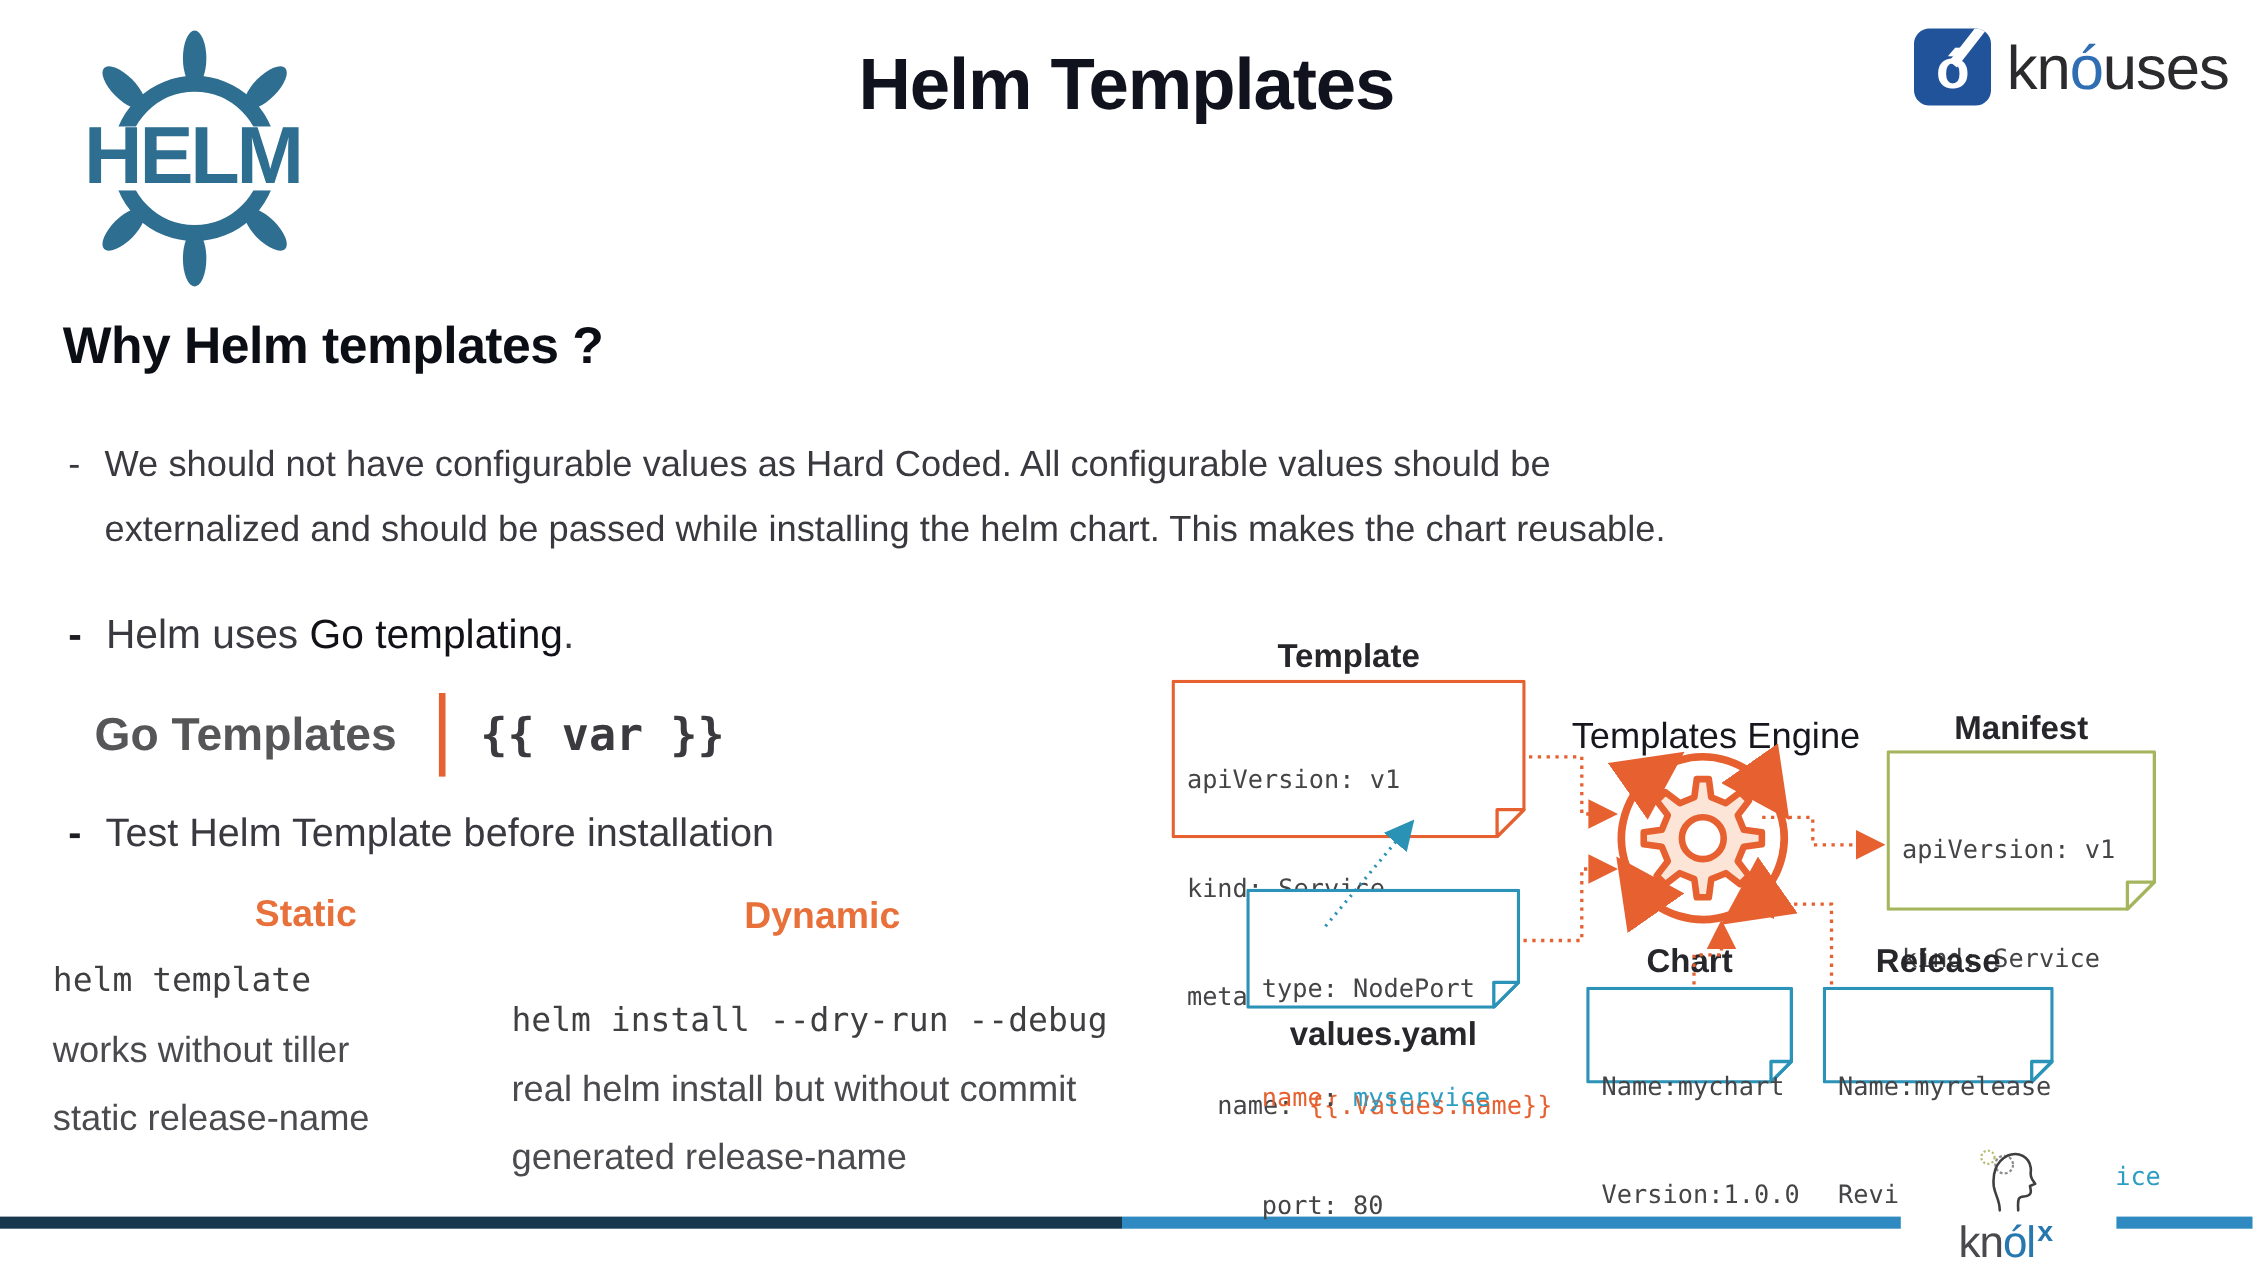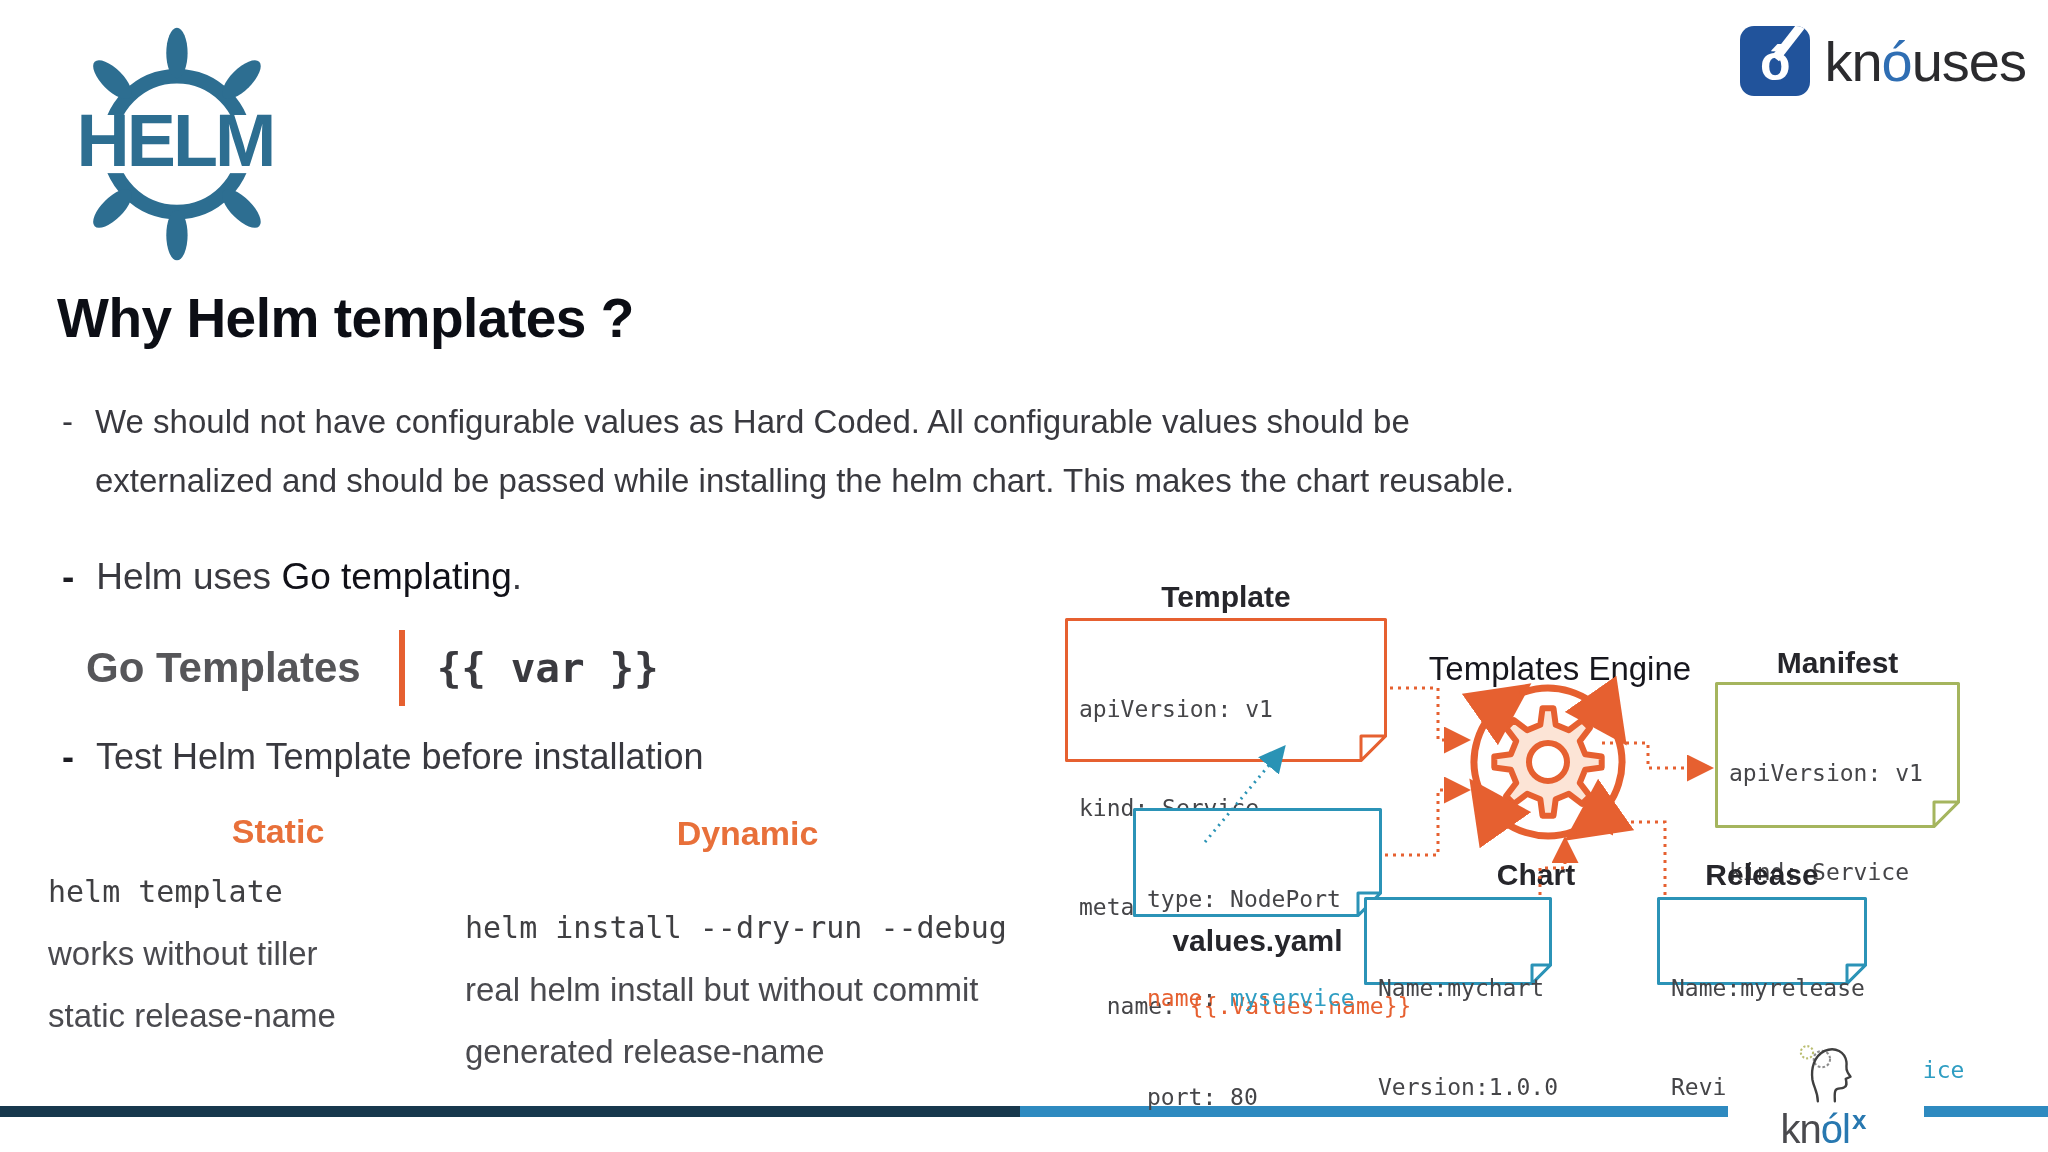--- a/index.html
+++ b/index.html
@@ -15,21 +15,21 @@
   .knoldus{right:22px;top:26px;display:flex;align-items:center;gap:14px;}
   .knoldus-badge{position:relative;width:70px;height:70px;border-radius:14px;background:#21539b;
                  overflow:hidden;display:flex;align-items:center;justify-content:center;}
   .knoldus-badge .oo{color:#fff;font-size:50px;font-weight:700;line-height:1;margin-top:4px;}
   .knoldus-badge .slash{position:absolute;width:9px;height:52px;background:#fff;
                         right:14px;top:-14px;transform:rotate(38deg);}
   .knoldus-word{font-size:56px;letter-spacing:-1px;color:#2b2b2e;font-weight:400;}
   .knoldus-word .acc{color:#2f6eb3;}
 
   
-  .heading{left:57px;top:286px;font-size:55px;font-weight:800;color:#0c0e15;letter-spacing:-0.5px;}
+  .heading{left:57px;top:286px;font-size:47px;font-weight:800;color:#0c0e15;letter-spacing:-0.5px;}
   .bullet{display:flex;gap:22px;font-weight:300;color:#39393f;}
   .b1{left:62px;top:392px;font-size:33px;line-height:59px;}
   .b2{left:62px;top:556px;font-size:37px;}
   .b3{left:62px;top:736px;font-size:36px;}
   .dash-bold{font-weight:800;color:#1c1c22;}
   .b2 .bold{font-weight:400;color:#111118;}
   .gotpl{left:86px;top:630px;display:flex;align-items:center;}
   .gotpl-label{font-size:42px;font-weight:700;color:#565659;}
   .gotpl-bar{width:6px;height:76px;background:#e66030;margin:0 32px 0 38px;}
   .gotpl-var{font-size:41px;font-weight:700;color:#3a3a3f;}
@@ -79,20 +79,21 @@
         <ellipse cx="70.5" cy="53.5" rx="11" ry="26" transform="rotate(-45 70.5 53.5)"></ellipse>
         <ellipse cx="203.5" cy="53.5" rx="11" ry="26" transform="rotate(45 203.5 53.5)"></ellipse>
         <ellipse cx="70.5" cy="186.5" rx="11" ry="26" transform="rotate(45 70.5 186.5)"></ellipse>
         <ellipse cx="203.5" cy="186.5" rx="11" ry="26" transform="rotate(-45 203.5 186.5)"></ellipse>
       </g>
       <rect x="0" y="90" width="270" height="60" fill="#ffffff"></rect>
       <text x="135" y="143" text-anchor="middle" font-family="Liberation Sans, DejaVu Sans, sans-serif" font-size="76" font-weight="900" letter-spacing="-3" fill="#2d6e91">HELM</text>
     </svg>
   </div>
 
+  <div class="abs title">Helm Templates</div>
 
   <div class="abs knoldus">
     <div class="knoldus-badge">
       <span class="slash"></span>
       <span class="oo">ó</span>
     </div>
     <div class="knoldus-word"><span>kn</span><span class="acc">ó</span><span>uses</span></div>
   </div>
 
   <div class="abs heading">Why Helm templates ?</div>
@@ -190,21 +191,21 @@
     </svg>
     <div class="code">
       <div>apiVersion: v1</div>
       <div>kind: Service</div>
       <div>metadata:</div>
       <div><span>  name: </span><span class="teal">myservice</span></div>
     </div>
   </div>
 
   <div class="abs note-label" style="left:1442px;top:858px;width:188px;">Chart</div>
-  <div class="note" style="left:1364px;top:897px;width:188px;height:88px;">
+  <div class="note" style="left:1442px;top:897px;width:188px;height:88px;">
     <svg class="frame" width="188" height="88" viewBox="0 0 188 88">
       <path d="M1.5,1.5 H186.5 V68 L168,86.5 H1.5 Z" fill="#ffffff" stroke="#2b93b7" stroke-width="3" stroke-linejoin="round"></path>
       <path d="M168,86.5 L186.5,68 L168,68 Z" fill="#ffffff" stroke="#2b93b7" stroke-width="3" stroke-linejoin="round"></path>
     </svg>
     <div class="code">
       <div>Name:mychart</div>
       <div>Version:1.0.0</div>
     </div>
   </div>
 

